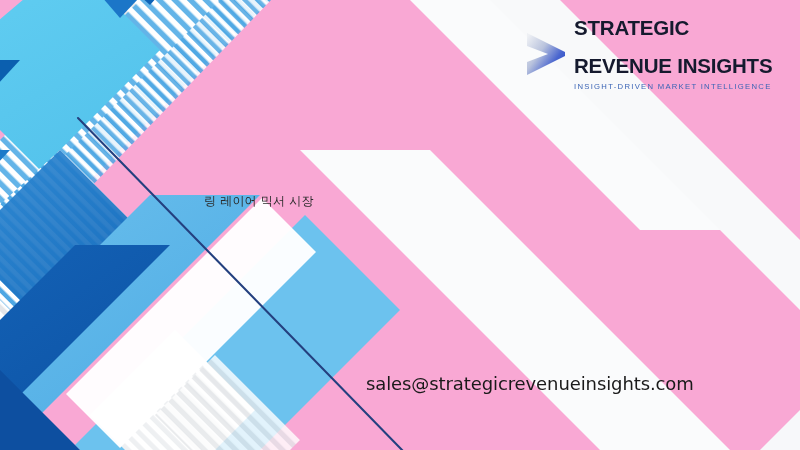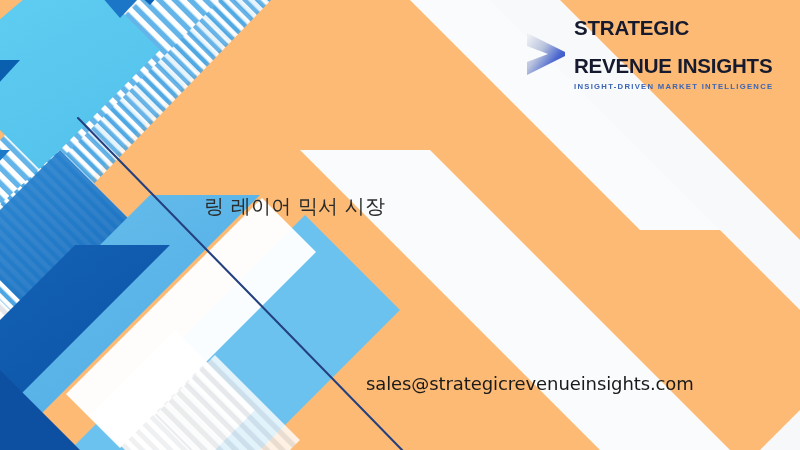--- a/index.html
+++ b/index.html
@@ -5,21 +5,21 @@
   html, body {
     margin: 0;
     padding: 0;
     background: #ffffff;
   }
   #slide {
     position: relative;
     width: 800px;
     height: 450px;
     overflow: hidden;
-    background: #fdba74;
+    background: #f9a8d4;
     font-family: "Liberation Sans", "DejaVu Sans", sans-serif;
   }
 
   
   #bg-art {
     position: absolute;
     left: 0; top: 0;
     width: 800px; height: 450px;
     pointer-events: none;
   }
@@ -52,33 +52,33 @@
     font-size: 20.5px;
     letter-spacing: -0.2px;
     color: #151a2e;
     white-space: nowrap;
   }
   .wordmark-line + .wordmark-line { margin-top: 18px; }
   #logo-tagline {
     margin-top: 6px;
     font-family: "Liberation Sans", "DejaVu Sans", sans-serif;
     font-size: 7.7px;
-    font-weight: bold;
+    font-weight: normal;
     letter-spacing: 1.28px;
     color: #3a64b5;
     white-space: nowrap;
   }
 
   
   #report-title {
     position: absolute;
     left: 204px;
     top: 193px;
     font-family: "DejaVu Sans", "Liberation Sans", sans-serif;
-    font-size: 20px;
+    font-size: 12px;
     font-weight: normal;
     color: #2b2b2b;
     letter-spacing: 0.2px;
     white-space: nowrap;
   }
 
   
   #contact-email {
     position: absolute;
     left: 366px;

